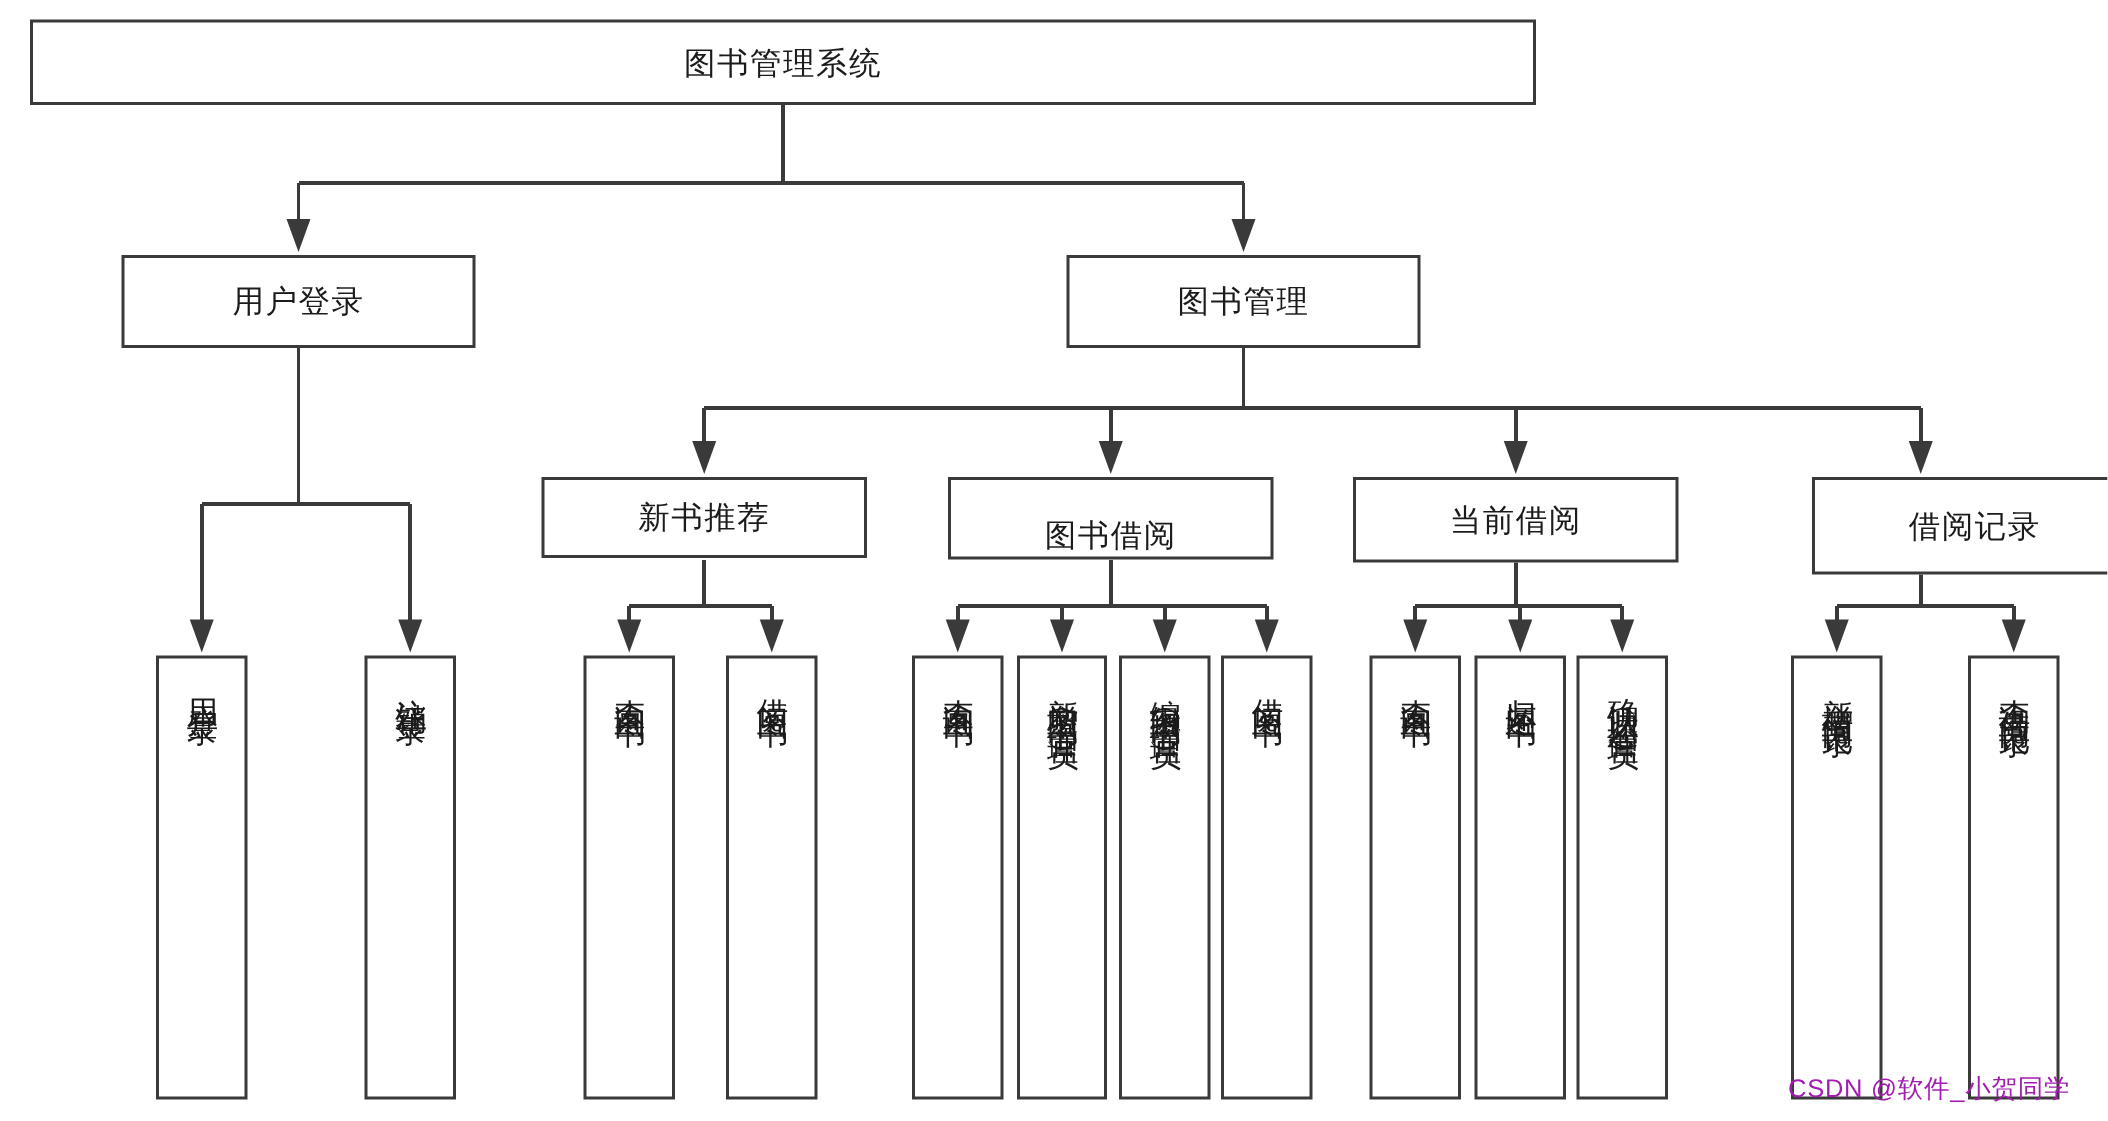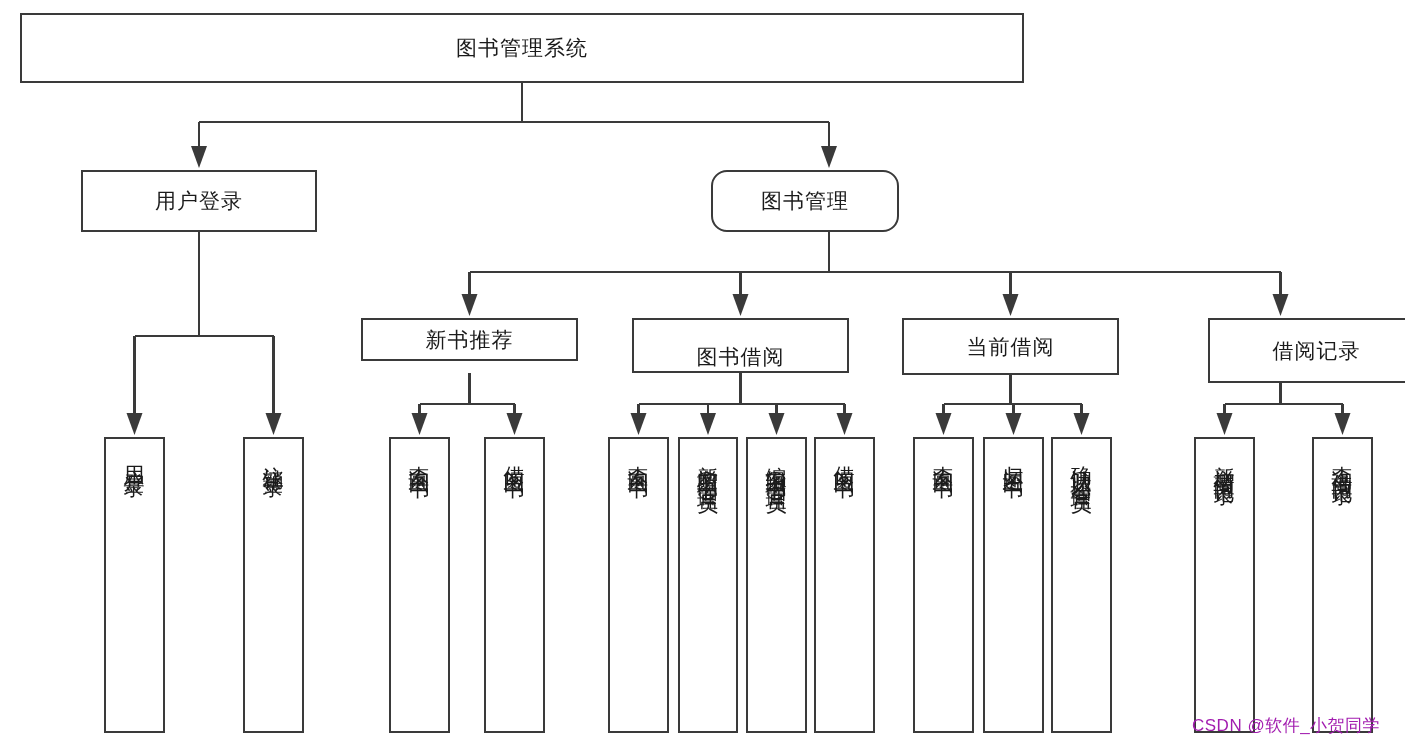--- a/index.html
+++ b/index.html
@@ -114,30 +114,30 @@
       <line x1="1081.5" y1="404" x2="1081.5" y2="415" stroke="#3a3a3a" stroke-width="2.5" shape-rendering="crispEdges"></line>
       <path d="M 1073.5 413 L 1089.5 413 L 1081.5 435 Z" fill="#3a3a3a"></path>
       <line x1="1280.5" y1="373" x2="1280.5" y2="404" stroke="#3a3a3a" stroke-width="2.5" shape-rendering="crispEdges"></line>
       <line x1="1224.5" y1="404" x2="1342.5" y2="404" stroke="#3a3a3a" stroke-width="2.5" shape-rendering="crispEdges"></line>
       <line x1="1224.5" y1="404" x2="1224.5" y2="415" stroke="#3a3a3a" stroke-width="2.5" shape-rendering="crispEdges"></line>
       <path d="M 1216.5 413 L 1232.5 413 L 1224.5 435 Z" fill="#3a3a3a"></path>
       <line x1="1342.5" y1="404" x2="1342.5" y2="415" stroke="#3a3a3a" stroke-width="2.5" shape-rendering="crispEdges"></line>
       <path d="M 1334.5 413 L 1350.5 413 L 1342.5 435 Z" fill="#3a3a3a"></path>
     </svg>
   <div id="nodes">
-      <div class="node horiz" style="left: 20px; top: 13px; width: 1004px; height: 70px;">
+      <div class="node horiz" style="left: 20px; top: 13px; width: 1004px; height: 57px;">
         <span class="hlabel">图书管理系统</span>
       </div>
       <div class="node horiz" style="left: 81px; top: 170px; width: 236px; height: 62px;">
         <span class="hlabel">用户登录</span>
       </div>
-      <div class="node horiz" style="left: 711px; top: 170px; width: 188px; height: 62px; border-radius: 16px;">
+      <div class="node horiz" style="left: 711px; top: 170px; width: 236px; height: 62px;">
         <span class="hlabel">图书管理</span>
       </div>
-      <div class="node horiz" style="left: 361px; top: 318px; width: 217px; height: 43px;">
+      <div class="node horiz" style="left: 361px; top: 318px; width: 217px; height: 54px;">
         <span class="hlabel">新书推荐</span>
       </div>
       <div class="node horiz" style="left: 632px; top: 318px; width: 217px; height: 55px; align-items: flex-end;">
         <span class="hlabel">图书借阅</span>
       </div>
       <div class="node horiz" style="left: 902px; top: 318px; width: 217px; height: 57px;">
         <span class="hlabel">当前借阅</span>
       </div>
       <div class="node horiz" style="left: 1208px; top: 318px; width: 217px; height: 65px;">
         <span class="hlabel">借阅记录</span>

